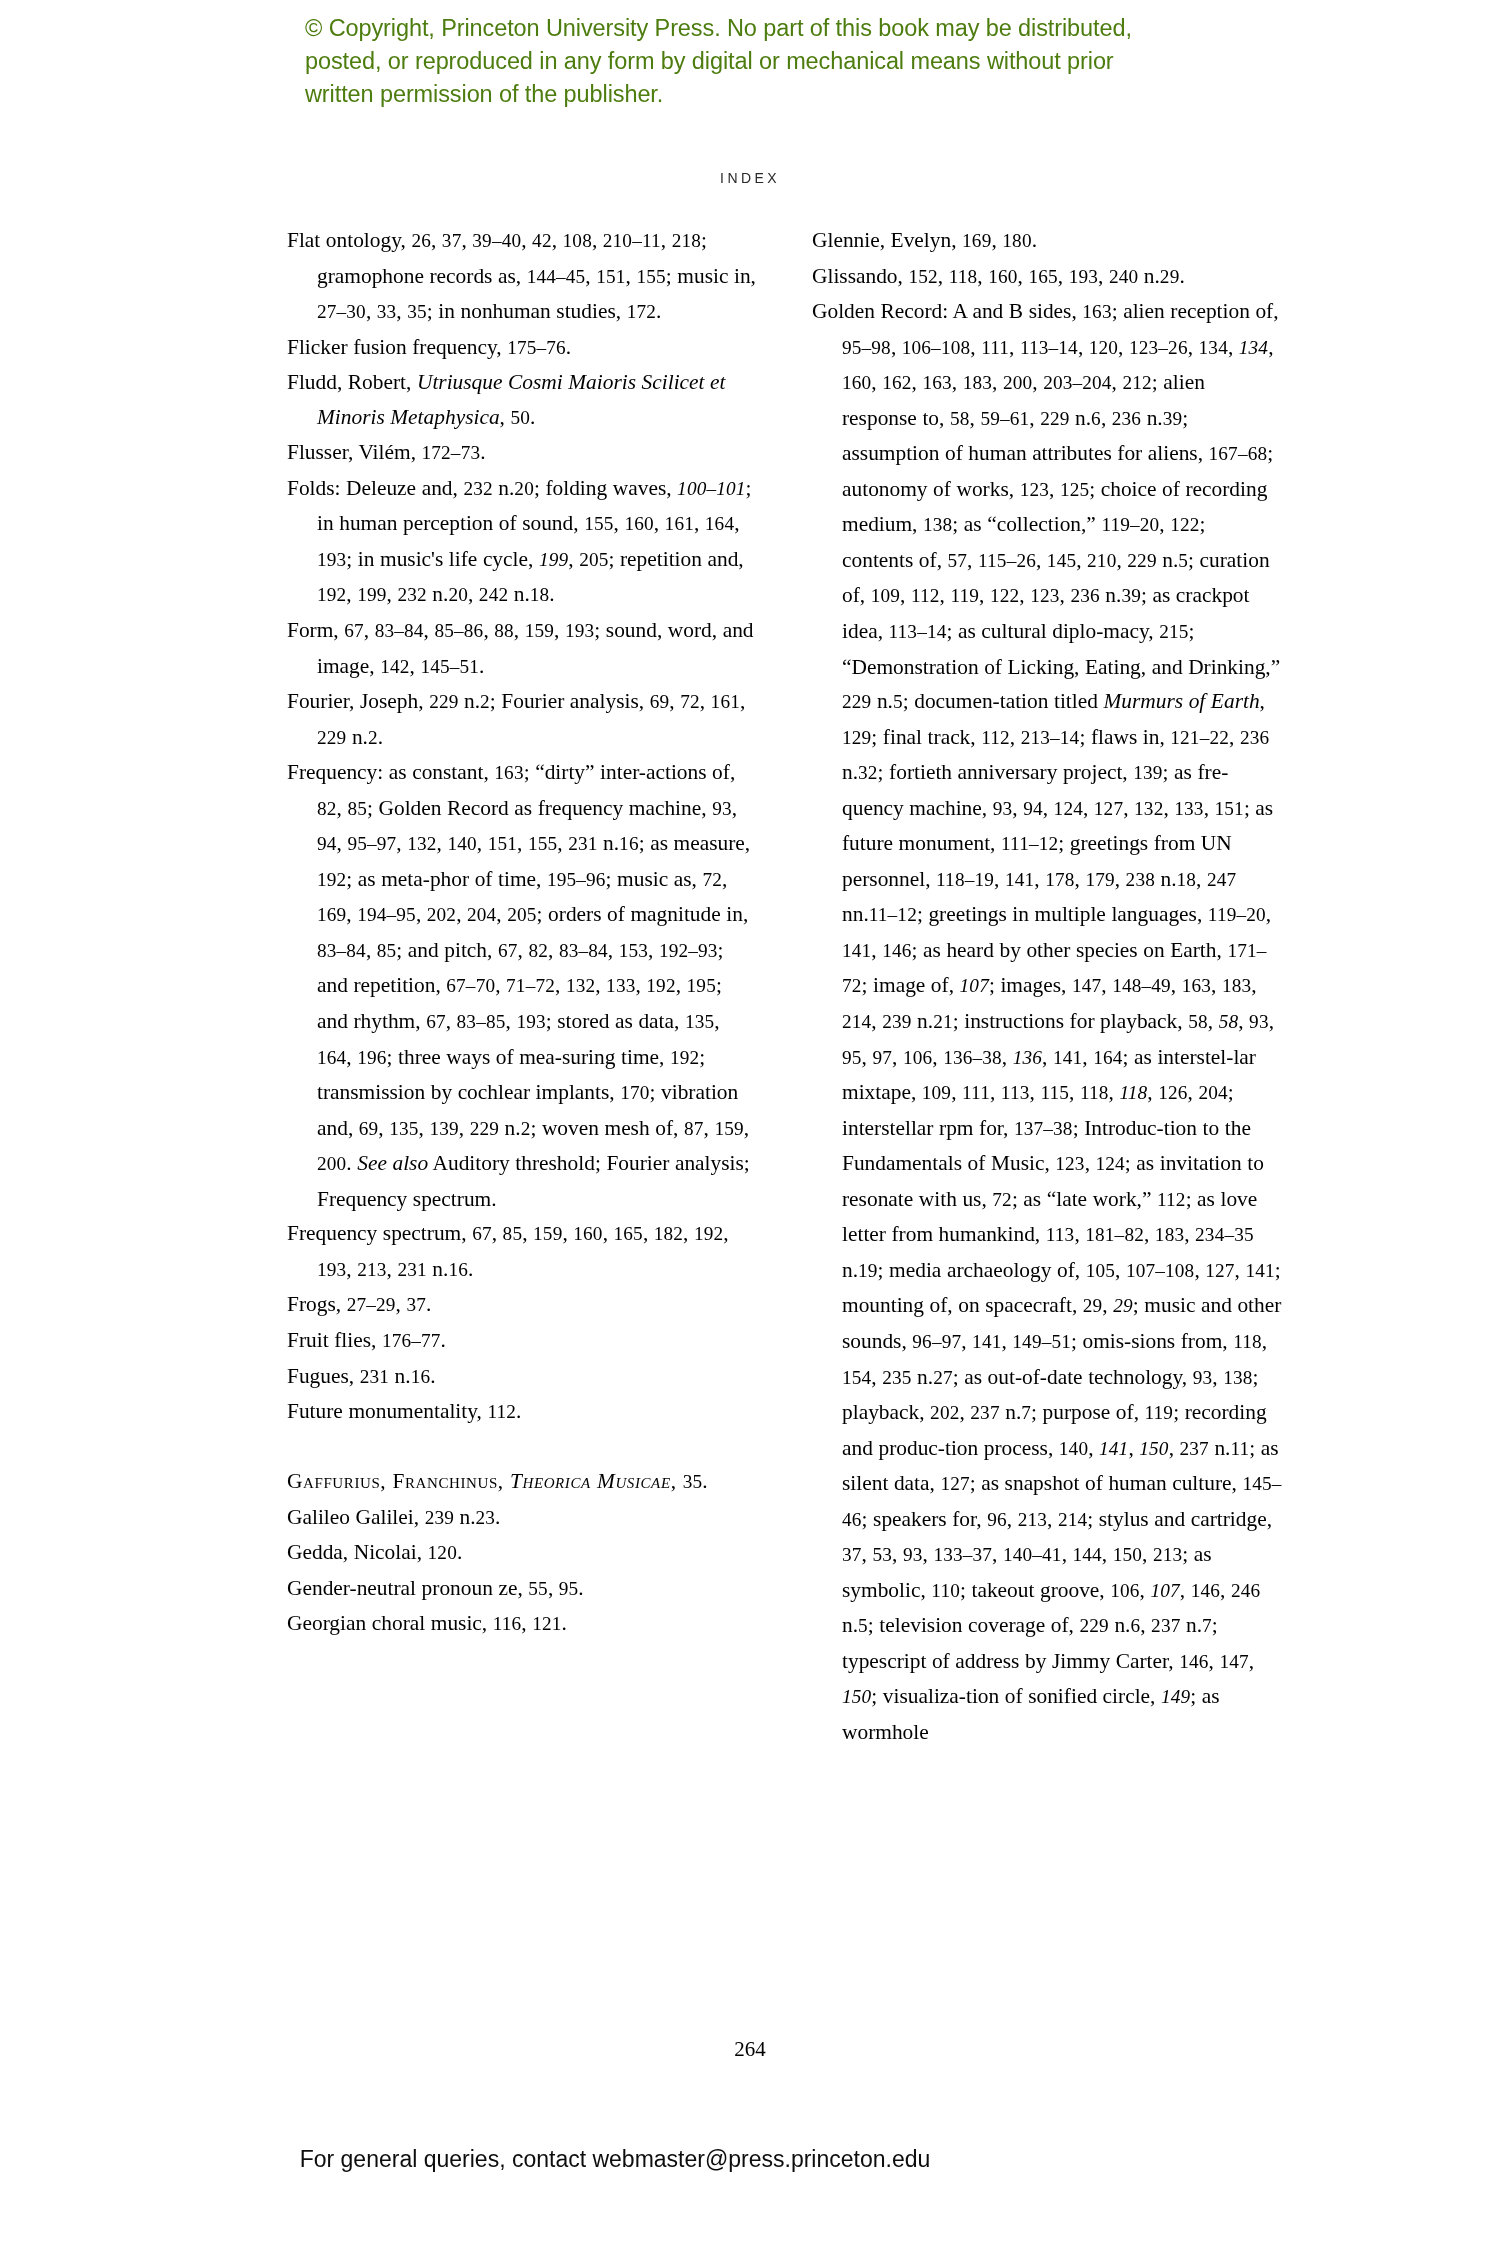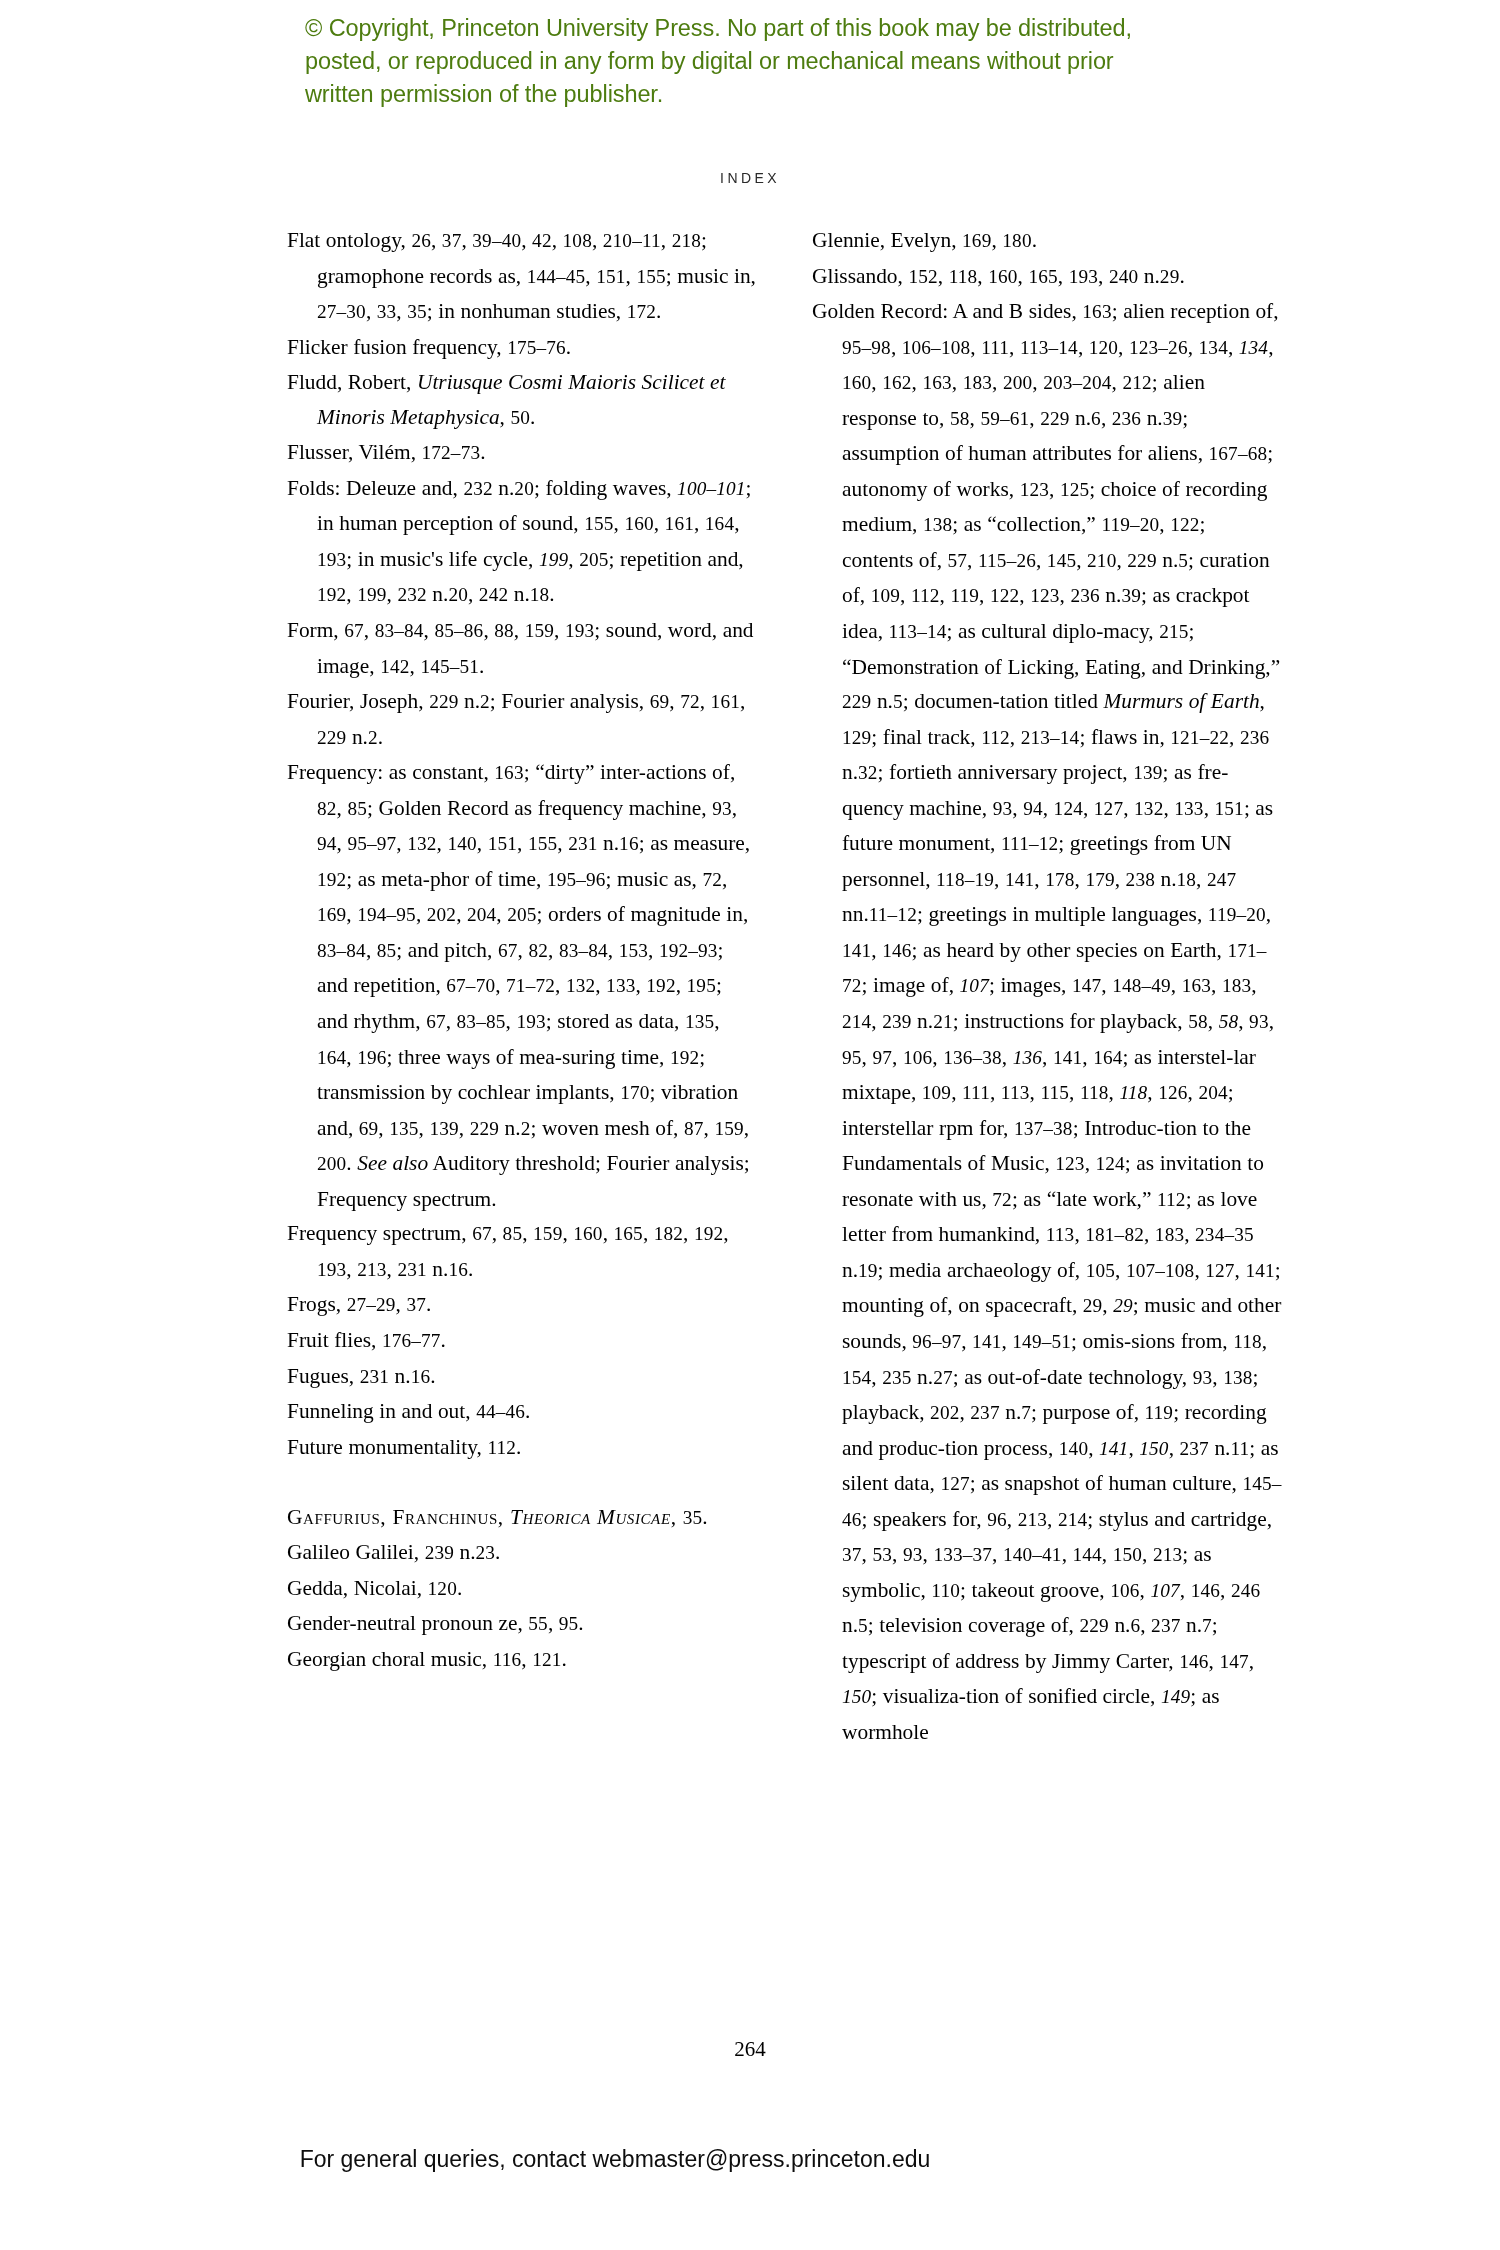--- a/index.html
+++ b/index.html
@@ -147,21 +147,20 @@
     <p class="entry">Frequency: as constant, <span class="num">163</span>; “dirty” inter-actions of, <span class="num">82</span>, <span class="num">85</span>; Golden Record as frequency machine, <span class="num">93</span>, <span class="num">94</span>, <span class="num">95–97</span>, <span class="num">132</span>, <span class="num">140</span>, <span class="num">151</span>, <span class="num">155</span>, <span class="num">231</span> n.<span class="num">16</span>; as measure, <span class="num">192</span>; as meta-phor of time, <span class="num">195–96</span>; music as, <span class="num">72</span>, <span class="num">169</span>, <span class="num">194–95</span>, <span class="num">202</span>, <span class="num">204</span>, <span class="num">205</span>; orders of magnitude in, <span class="num">83–84</span>, <span class="num">85</span>; and pitch, <span class="num">67</span>, <span class="num">82</span>, <span class="num">83–84</span>, <span class="num">153</span>, <span class="num">192–93</span>; and repetition, <span class="num">67–70</span>, <span class="num">71–72</span>, <span class="num">132</span>, <span class="num">133</span>, <span class="num">192</span>, <span class="num">195</span>; and rhythm, <span class="num">67</span>, <span class="num">83–85</span>, <span class="num">193</span>; stored as data, <span class="num">135</span>, <span class="num">164</span>, <span class="num">196</span>; three ways of mea-suring time, <span class="num">192</span>; transmission by cochlear implants, <span class="num">170</span>; vibration and, <span class="num">69</span>, <span class="num">135</span>, <span class="num">139</span>, <span class="num">229</span> n.<span class="num">2</span>; woven mesh of, <span class="num">87</span>, <span class="num">159</span>, <span class="num">200</span>. <i>See also</i> Auditory threshold; Fourier analysis; Frequency spectrum.</p>
 
     <p class="entry">Frequency spectrum, <span class="num">67</span>, <span class="num">85</span>, <span class="num">159</span>, <span class="num">160</span>, <span class="num">165</span>, <span class="num">182</span>, <span class="num">192</span>, <span class="num">193</span>, <span class="num">213</span>, <span class="num">231</span> n.<span class="num">16</span>.</p>
 
     <p class="entry">Frogs, <span class="num">27–29</span>, <span class="num">37</span>.</p>
 
     <p class="entry">Fruit flies, <span class="num">176–77</span>.</p>
 
     <p class="entry">Fugues, <span class="num">231</span> n.<span class="num">16</span>.</p>
 
-    <p class="entry">Funneling in and out, <span class="num">44–46</span>.</p>
 
     <p class="entry">Future monumentality, <span class="num">112</span>.</p>
 
     <div class="group-gap"></div>
 
     <p class="entry entry-smallcaps">Gaffurius, Franchinus, <span class="ttl">Theorica Musicae</span>, <span class="num">35</span>.</p>
 
     <p class="entry">Galileo Galilei, <span class="num">239</span> n.<span class="num">23</span>.</p>
 
 

